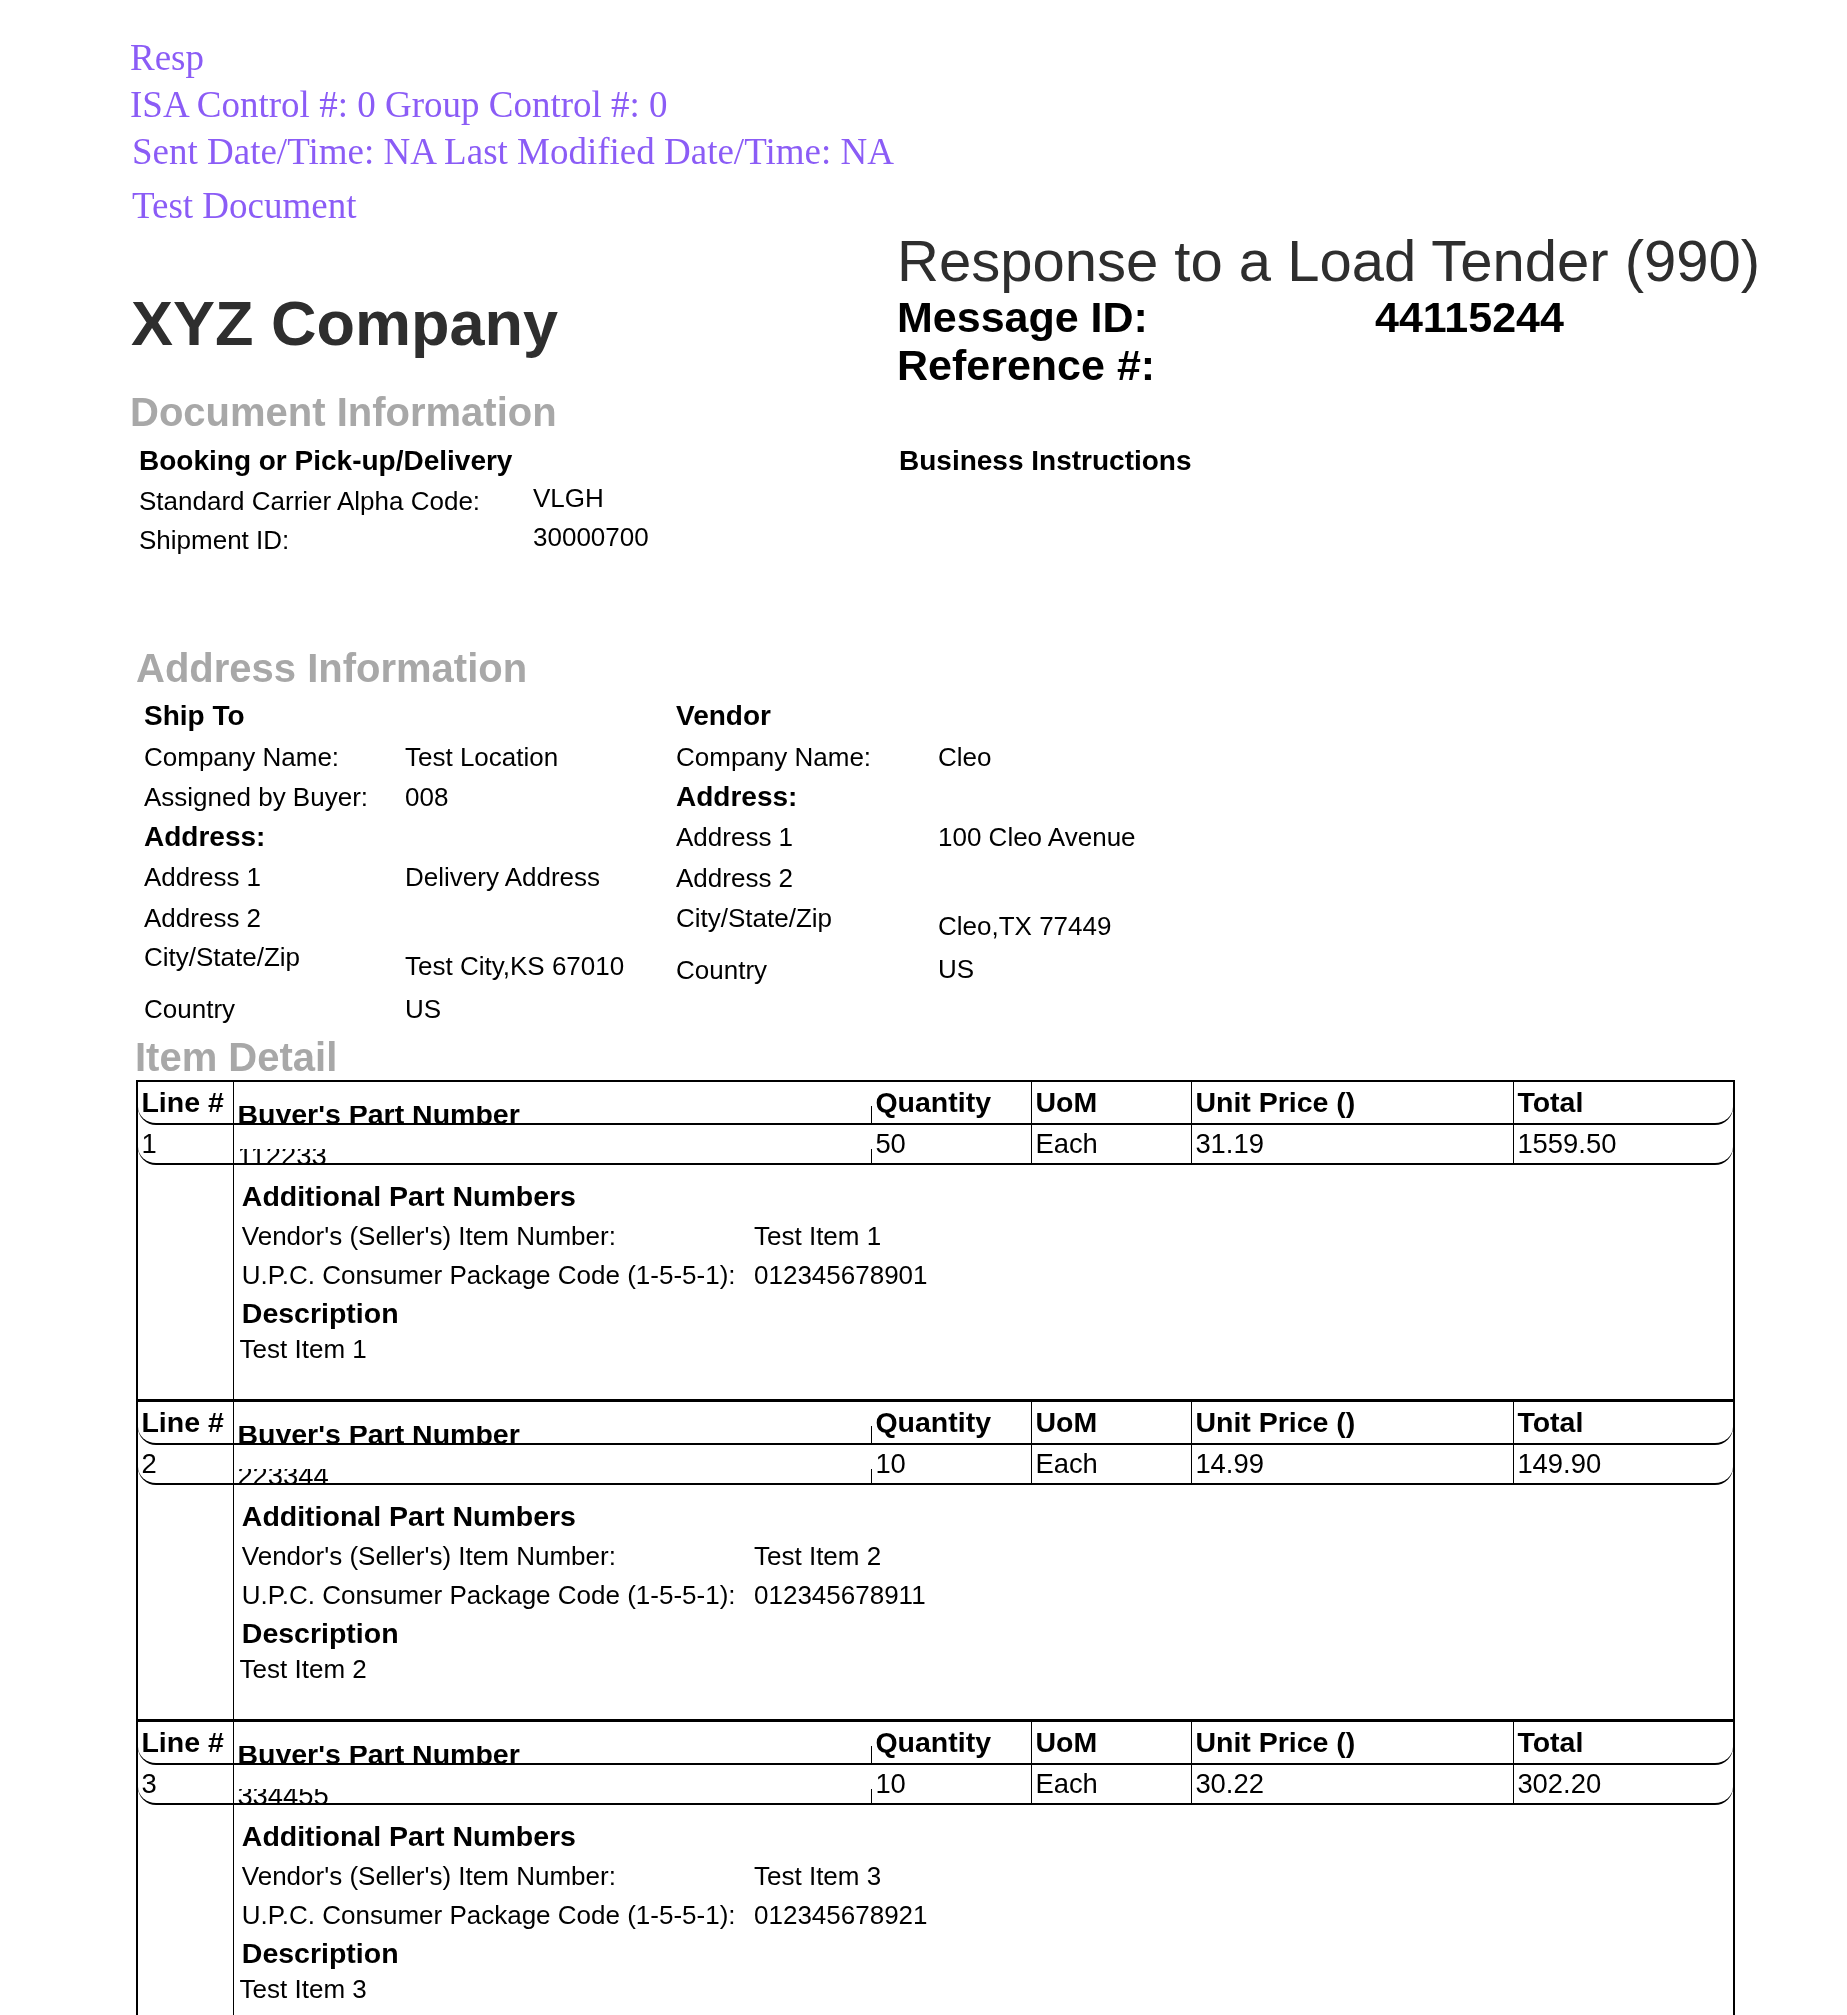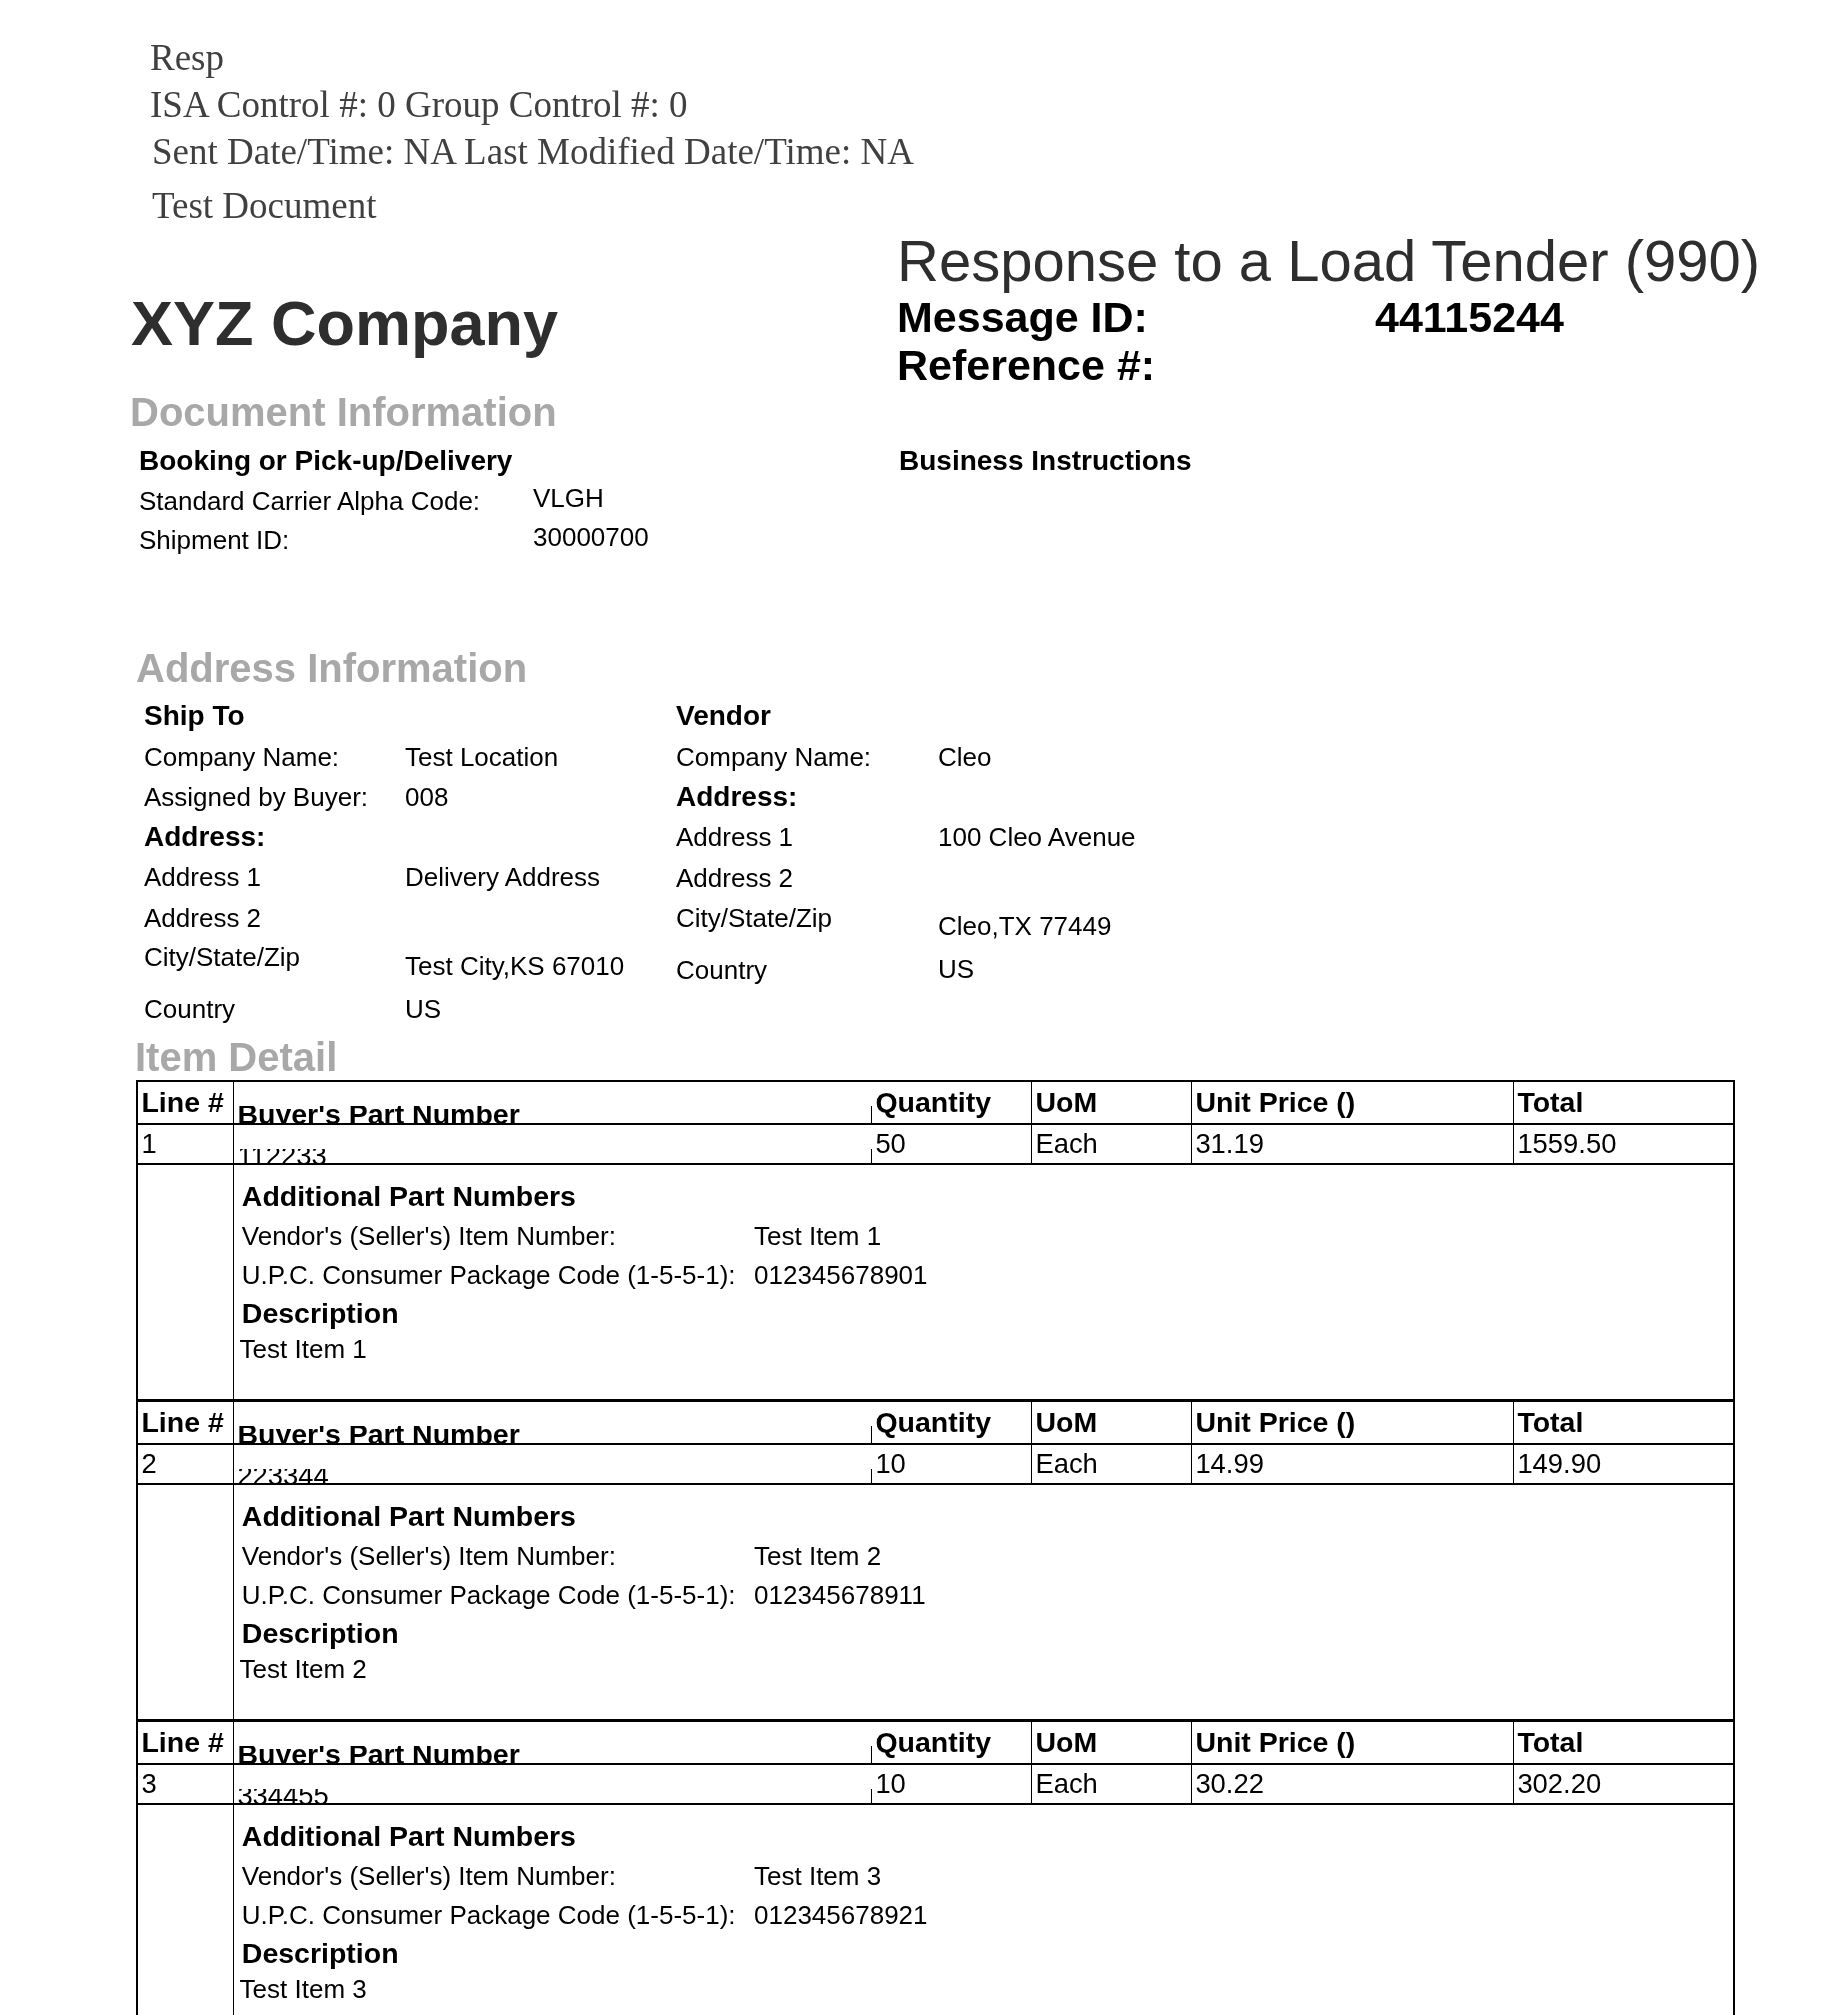--- a/index.html
+++ b/index.html
@@ -1,34 +1,34 @@
 <!DOCTYPE html>
 <html style="font-size:9px"><head>
 <meta charset="utf-8">
 <style>
   html, body { margin:0; padding:0; background:#ffffff; }
   body { width:1847px; height:2015px; position:relative; overflow:hidden; color:#000; }
   .abs { position:absolute; white-space:nowrap; line-height:1; }
-  .serif { font-family:"Liberation Serif", "DejaVu Serif", serif; font-size:37px; color:#404040;margin-left:20px; }
+  .serif { font-family:"Liberation Serif", "DejaVu Serif", serif; font-size:37px; color:#8b5cf6; }
   .sans { font-family:"Liberation Sans", "DejaVu Sans", sans-serif; }
   .title { font-size:58px; font-weight:normal; color:#2e2e2e; }
   .company { font-size:63px; font-weight:bold; color:#2e2e2e; }
   .msg { font-size:43px; font-weight:bold; color:#000; }
   .section { font-size:40px; font-weight:bold; color:#a8a8a8; }
   .subhead { font-size:28px; font-weight:bold; color:#000; }
   .label { font-size:26px; color:#000; }
   .value { font-size:26px; color:#000; }
 
   
   .items { position:absolute; left:136px; top:1080px; width:1599px;
            font-family:"Liberation Sans", "DejaVu Sans", sans-serif; }
   .block { border:2.2px solid #000; border-bottom:none; box-sizing:border-box; }
   .block + .block { border-top:3.9px solid #000; }
   .items .block:last-child { border-bottom:2.8px solid #000; }
-  .row { display:flex; box-sizing:border-box; }
+  .row { display:flex; box-sizing:border-box;border-radius:18px; }
   .row.head { height:43px; border-bottom:2.2px solid #000; }
   .row.data { height:40px; border-bottom:2.2px solid #000; }
   .cell { box-sizing:border-box; border-right:1.7px solid #000; padding-left:3.4px;
           display:flex; align-items:center; font-size:27.4px; overflow:hidden; white-space:nowrap; }
   .cell:last-child { border-right:none; }
   .head .cell { font-weight:bold; font-size:28.5px; }
   .c-line { width:96px; }
   .c-part { width:638px;margin-top:24px; }
   .c-qty  { width:160px; }
   .c-uom  { width:160px; }

